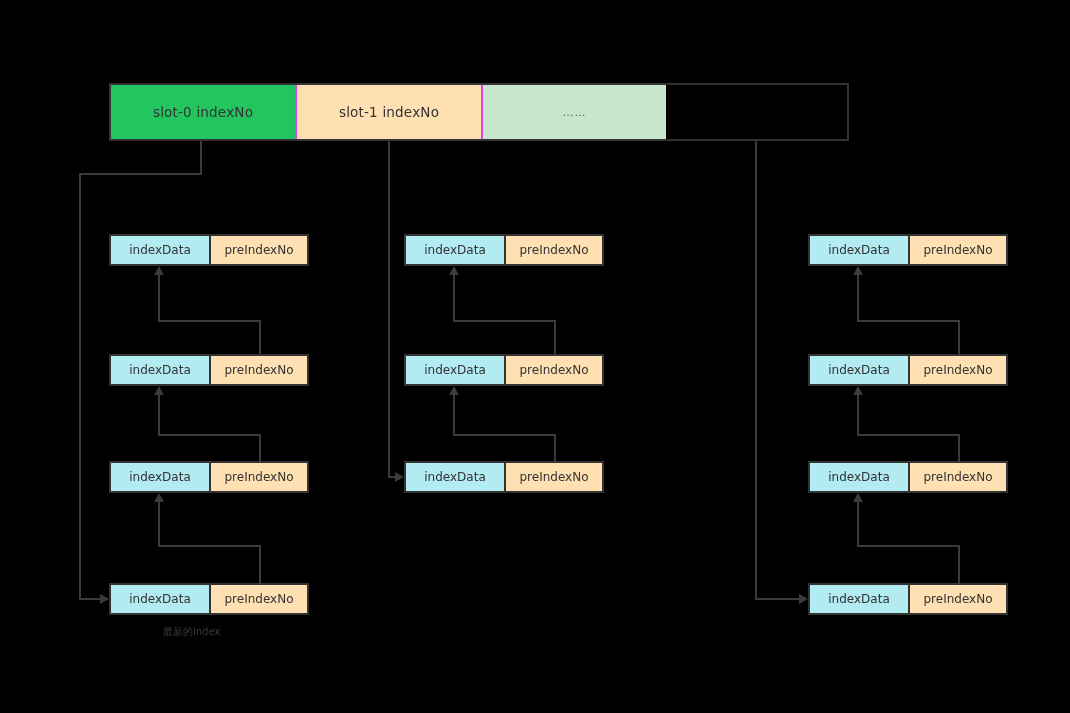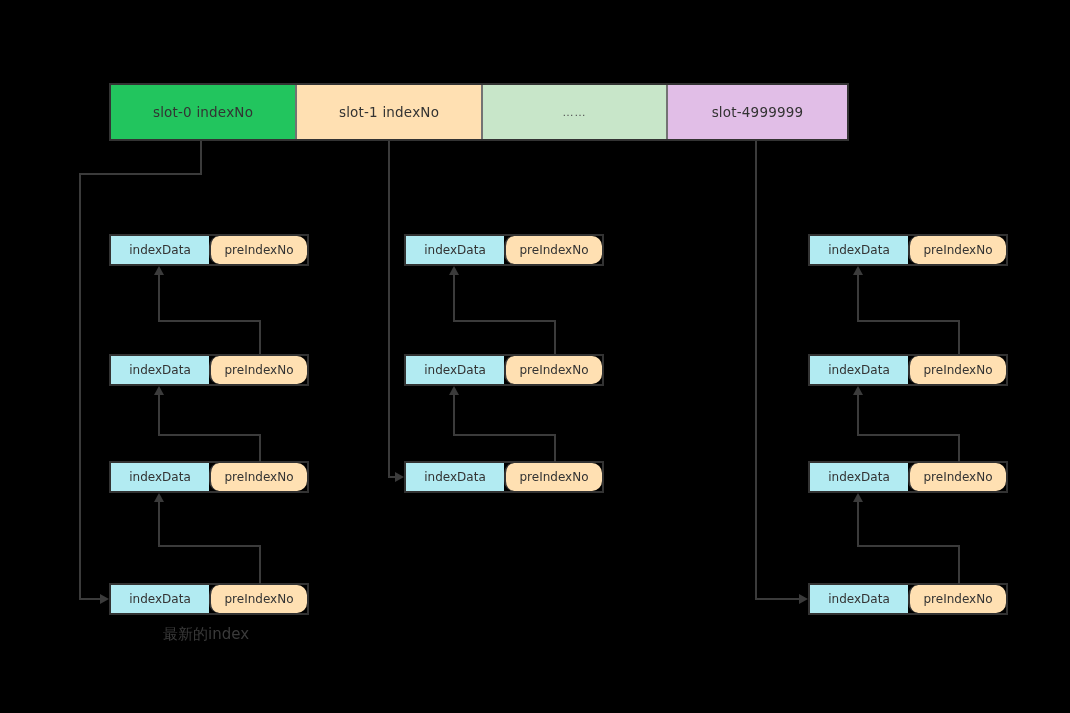--- a/index.html
+++ b/index.html
@@ -34,21 +34,21 @@
     display: flex;
     align-items: center;
     justify-content: center;
     height: 100%;
     box-sizing: border-box;
     font-size: 13.5px;
     color: #333333;
     letter-spacing: 0.2px;
   }
   .slot-cell + .slot-cell {
-    border-left: 2px solid #737373;
+    border-left: 2px solid #d946ef;
   }
   .slot-0 { width: 184px; background: #22c55e; }
   .slot-1 { width: 186px; background: #ffe0b2; }
   .slot-dots { width: 185px; background: #c8e6c9; font-size: 11px; color: #555555; letter-spacing: 1px; }
   .slot-last { width: 181px; background: #e1bee7; }
 
   
   .node {
     position: absolute;
     width: 200px;
@@ -67,21 +67,20 @@
     color: #333333;
   }
   .cell-data {
     width: 98px;
     background: #b2ebf2;
   }
   .cell-pre {
     width: 98px;
     background: #ffe0b2;
     border-left: 2px solid #333333;
-    border-radius: 10px;
   }
 
   
   .line {
     position: absolute;
     background: #3b3b3b;
   }
   .line-v { width: 2px; }
   .line-h { height: 2px; }
 
@@ -98,42 +97,39 @@
     width: 0;
     height: 0;
     border-top: 5px solid transparent;
     border-bottom: 5px solid transparent;
     border-left: 9px solid #3b3b3b;
   }
 
   
   .caption {
     position: absolute;
-    font-size: 15px;
+    font-size: 10px;
     color: #3a3a3a;
     white-space: nowrap;
   }
 </style>
 </head>
 <body>
 
 <div id="canvas">
 
   <div class="slot-row">
     <div class="slot-cell slot-0">
       <span>slot-0 indexNo</span>
     </div>
     <div class="slot-cell slot-1">
       <span>slot-1 indexNo</span>
     </div>
     <div class="slot-cell slot-dots">
       <span>……</span>
-    </div>
-    <div class="slot-cell slot-last">
-      <span>slot-4999999</span>
     </div>
   </div>
 
   <div class="line line-v" style="left:200px; top:141px; height:34px;"></div>
   <div class="line line-h" style="left:79px;  top:173px; width:123px;"></div>
   <div class="line line-v" style="left:79px;  top:173px; height:426px;"></div>
   <div class="line line-h" style="left:79px;  top:598px; width:22px;"></div>
   <div class="arrow-right" style="left:100px; top:594px;"></div>
 
   <div class="node" style="left:109px; top:234px;">

